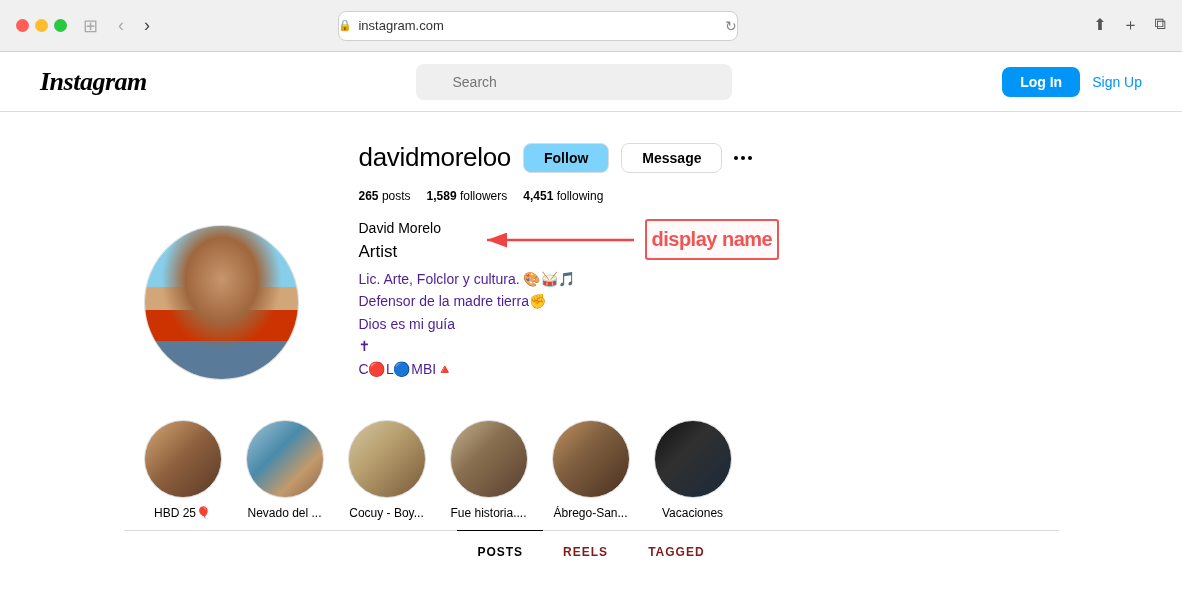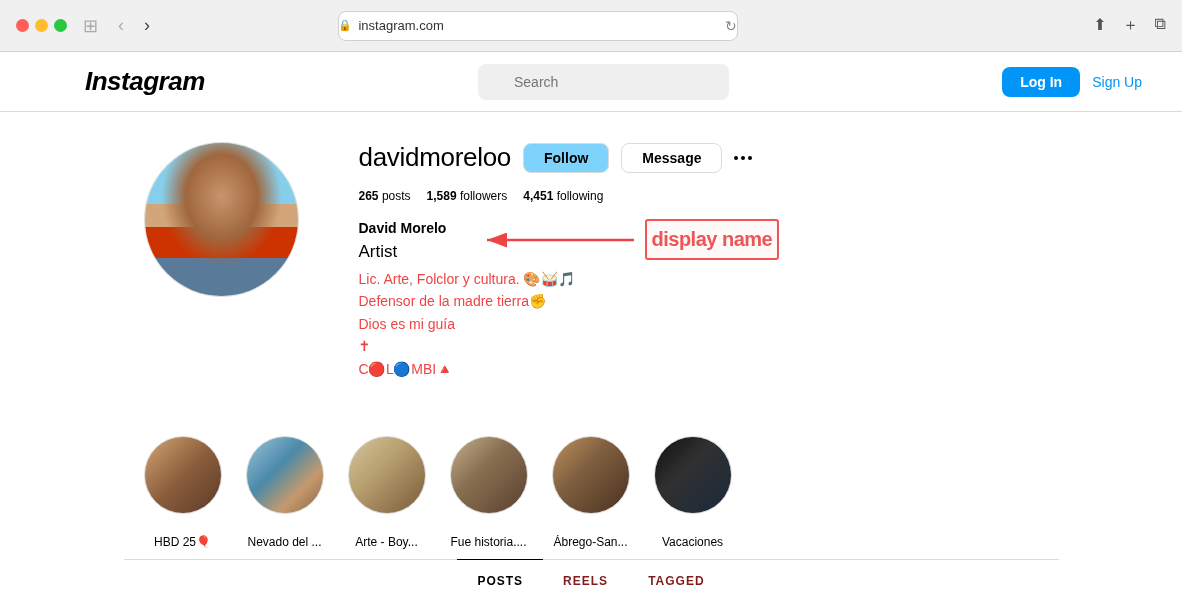--- a/index.html
+++ b/index.html
@@ -45,39 +45,38 @@
     .ig-header {
       background: #fff;
       border-bottom: 1px solid #dbdbdb;
       height: 60px;
       display: flex;
       align-items: center;
       padding: 0 40px;
       gap: 20px;
     }
     .ig-logo {
-      font-family: Liberation Sans, sans-serif;
+      font-family: Liberation Serif, serif;
       font-size: 26px;
       font-style: italic;
       font-weight: 600;
       color: #000;
       letter-spacing: -0.5px;
       flex: 0 0 auto;
-      margin-left: 45px;
     }
     .ig-search-wrap {
       flex: 1;
       display: flex;
       justify-content: center;
     }
     .ig-search {
       background: #efefef;
       border: none;
       border-radius: 8px;
-      width: 251px;
+      width: 316px;
       height: 36px;
       padding: 0 14px 0 36px;
       font-size: 14px;
       color: #333;
       outline: none;
       position: relative;
     }
     .search-container {
       position: relative;
       display: inline-block;
@@ -113,22 +112,22 @@
 
     
     .profile-container {
       max-width: 935px;
       margin: 0 auto;
       padding: 30px 20px 0;
     }
     .profile-header {
       display: flex;
       gap: 60px;
-      align-items: flex-start;
-      margin-bottom: 46px;
+      align-items: flex-end;
+      margin-bottom: 30px;
     }
     .profile-avatar-wrap {
       flex: 0 0 auto;
     }
     .profile-avatar {
       width: 155px;
       height: 155px;
       border-radius: 50%;
       background: linear-gradient(135deg, #c8a882 0%, #8B6347 30%, #5a4a3a 60%, #3d2e22 100%);
       display: flex;
@@ -192,21 +191,21 @@
     .profile-stats {
       display: flex;
       gap: 16px;
       margin-bottom: 16px;
       font-size: 12px;
     }
     .stat-item { color: #000; }
     .stat-item strong { font-weight: 600; }
     .profile-displayname {
       font-size: 14px;
-      font-weight: 700;
+      font-weight: 400;
       color: #000;
       margin-bottom: 4px;
       position: relative;
       display: inline-flex;
       align-items: center;
       gap: 8px;
     }
     .display-name-label {
       font-size: 20px;
       font-weight: 700;
@@ -218,38 +217,38 @@
       padding: 1px 4px;
       background: rgba(255,200,200,0.1);
     }
     .profile-category {
       font-size: 17px;
       color: #000000;
       margin-bottom: 6px;
     }
     .profile-bio {
       font-size: 14px;
-      color: #ef4444;
+      color: #4c1d95;
       line-height: 1.6;
     }
 
     
     .highlights-row {
       display: flex;
       gap: 24px;
       padding: 10px 20px 10px;
       max-width: 935px;
       margin: 0 auto;
       overflow: hidden;
     }
     .highlight-item {
       display: flex;
       flex-direction: column;
       align-items: center;
-      gap: 21px;
+      gap: 8px;
       cursor: pointer;
     }
     .highlight-circle {
       width: 78px;
       height: 78px;
       border-radius: 50%;
       border: 1px solid #dbdbdb;
       overflow: hidden;
       position: relative;
     }
@@ -411,21 +410,21 @@
 <div class="highlight-item">
       <div class="highlight-circle hl-1"></div>
       <div class="highlight-label">HBD 25🎈</div>
     </div>
     <div class="highlight-item">
       <div class="highlight-circle hl-2"></div>
       <div class="highlight-label">Nevado del ...</div>
     </div>
     <div class="highlight-item">
       <div class="highlight-circle hl-3"></div>
-      <div class="highlight-label">Arte - Boy...</div>
+      <div class="highlight-label">Cocuy - Boy...</div>
     </div>
     <div class="highlight-item">
       <div class="highlight-circle hl-4"></div>
       <div class="highlight-label">Fue historia....</div>
     </div>
     <div class="highlight-item">
       <div class="highlight-circle hl-6"></div>
       <div class="highlight-label">Ábrego-San...</div>
     </div>
     <div class="highlight-item">

